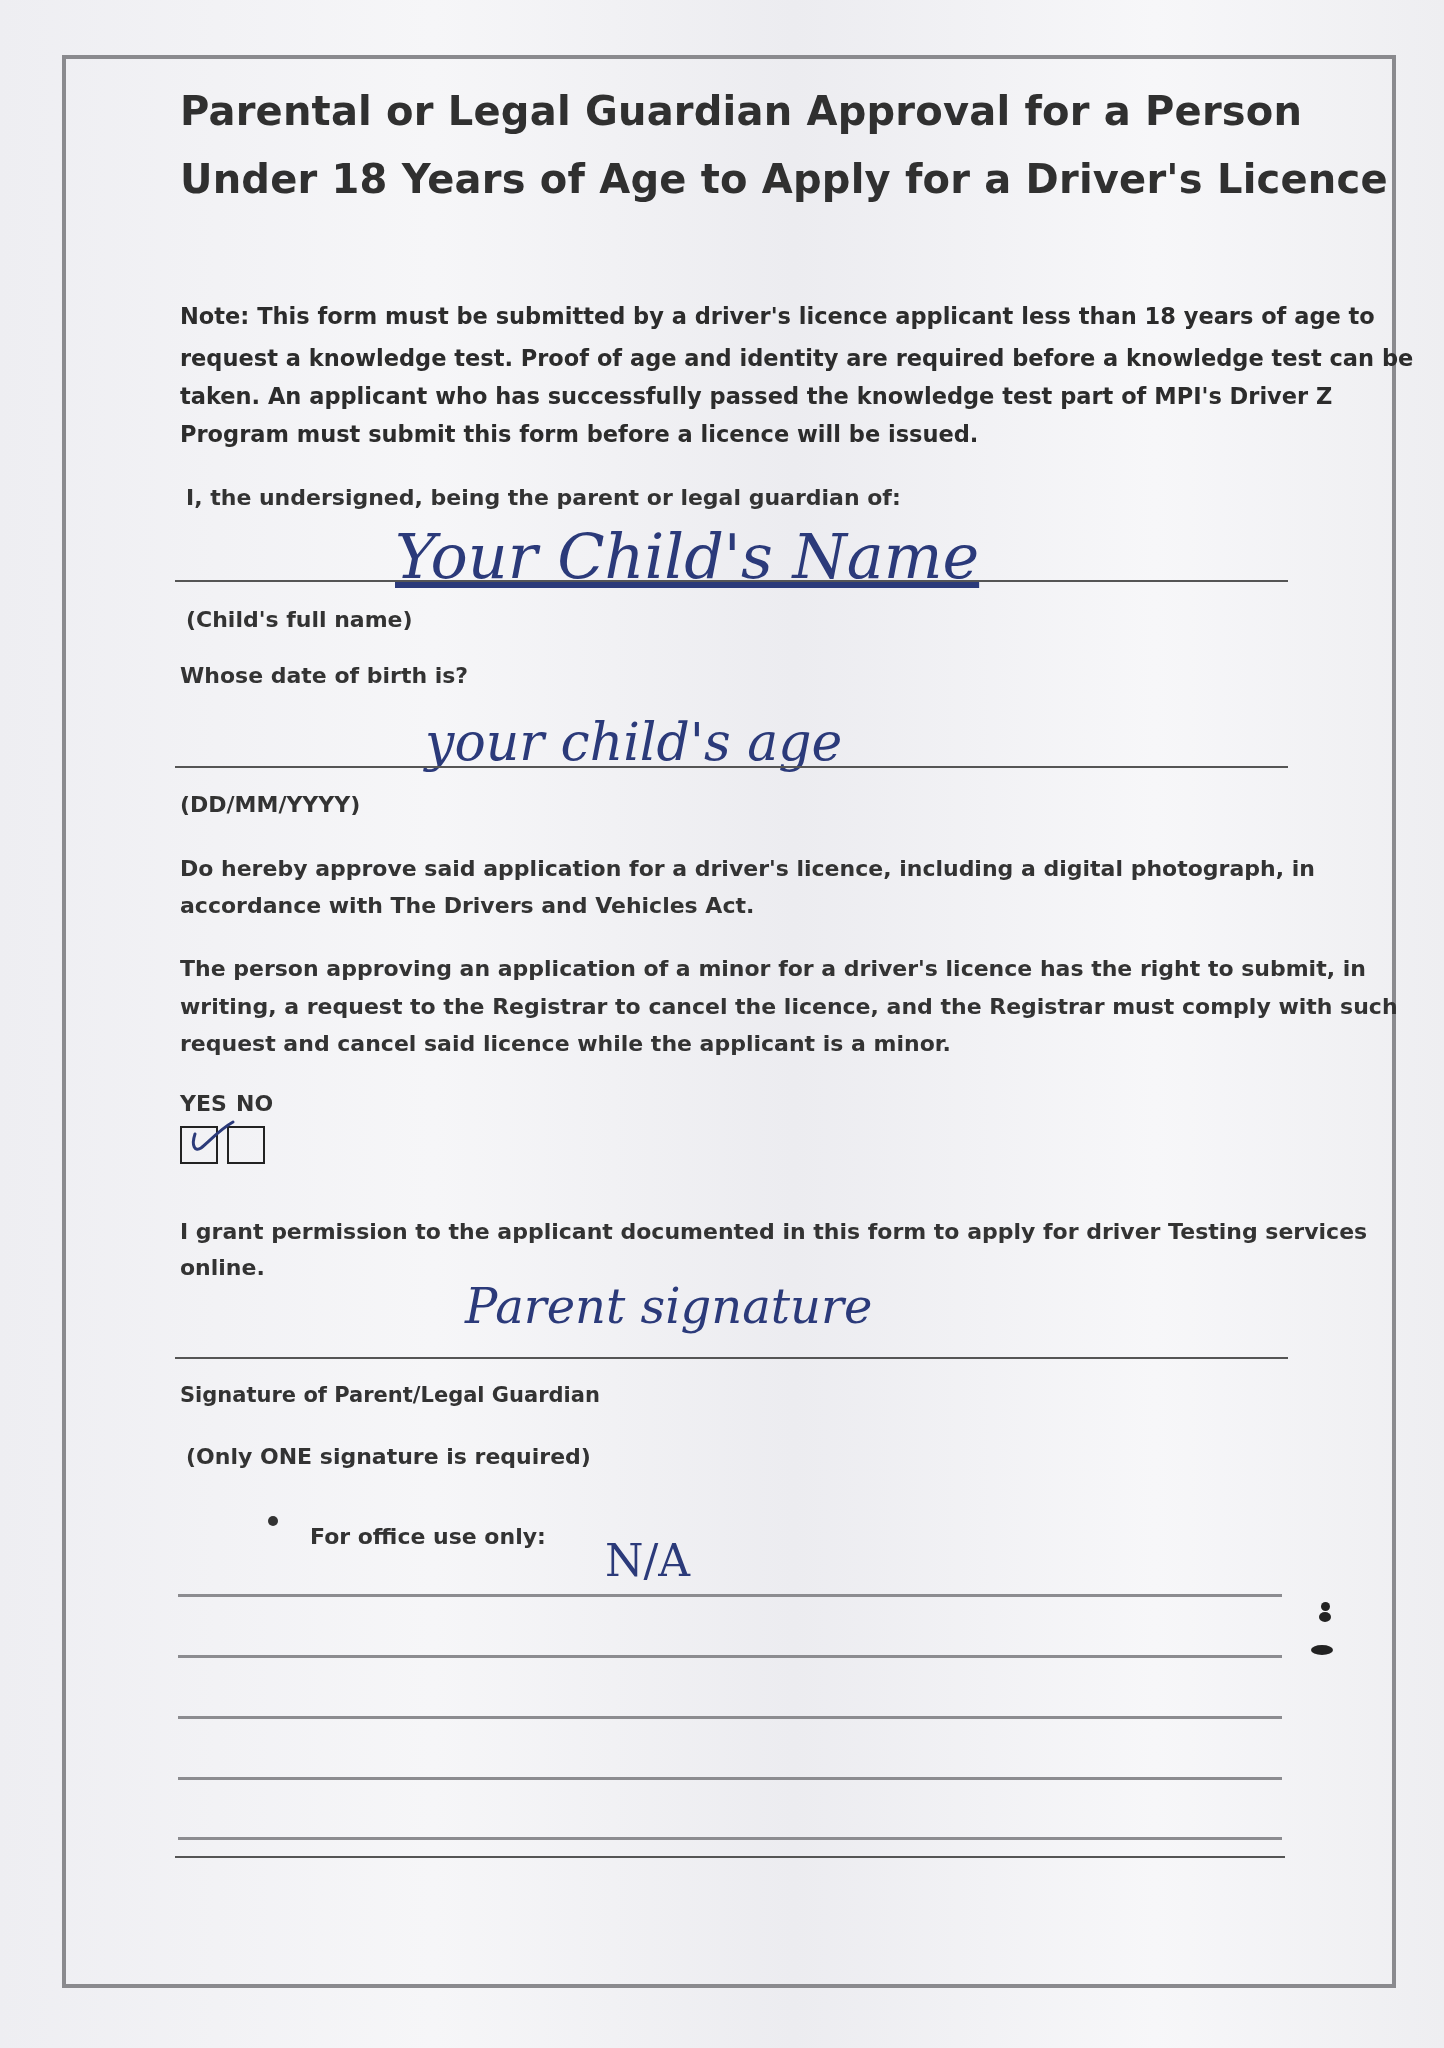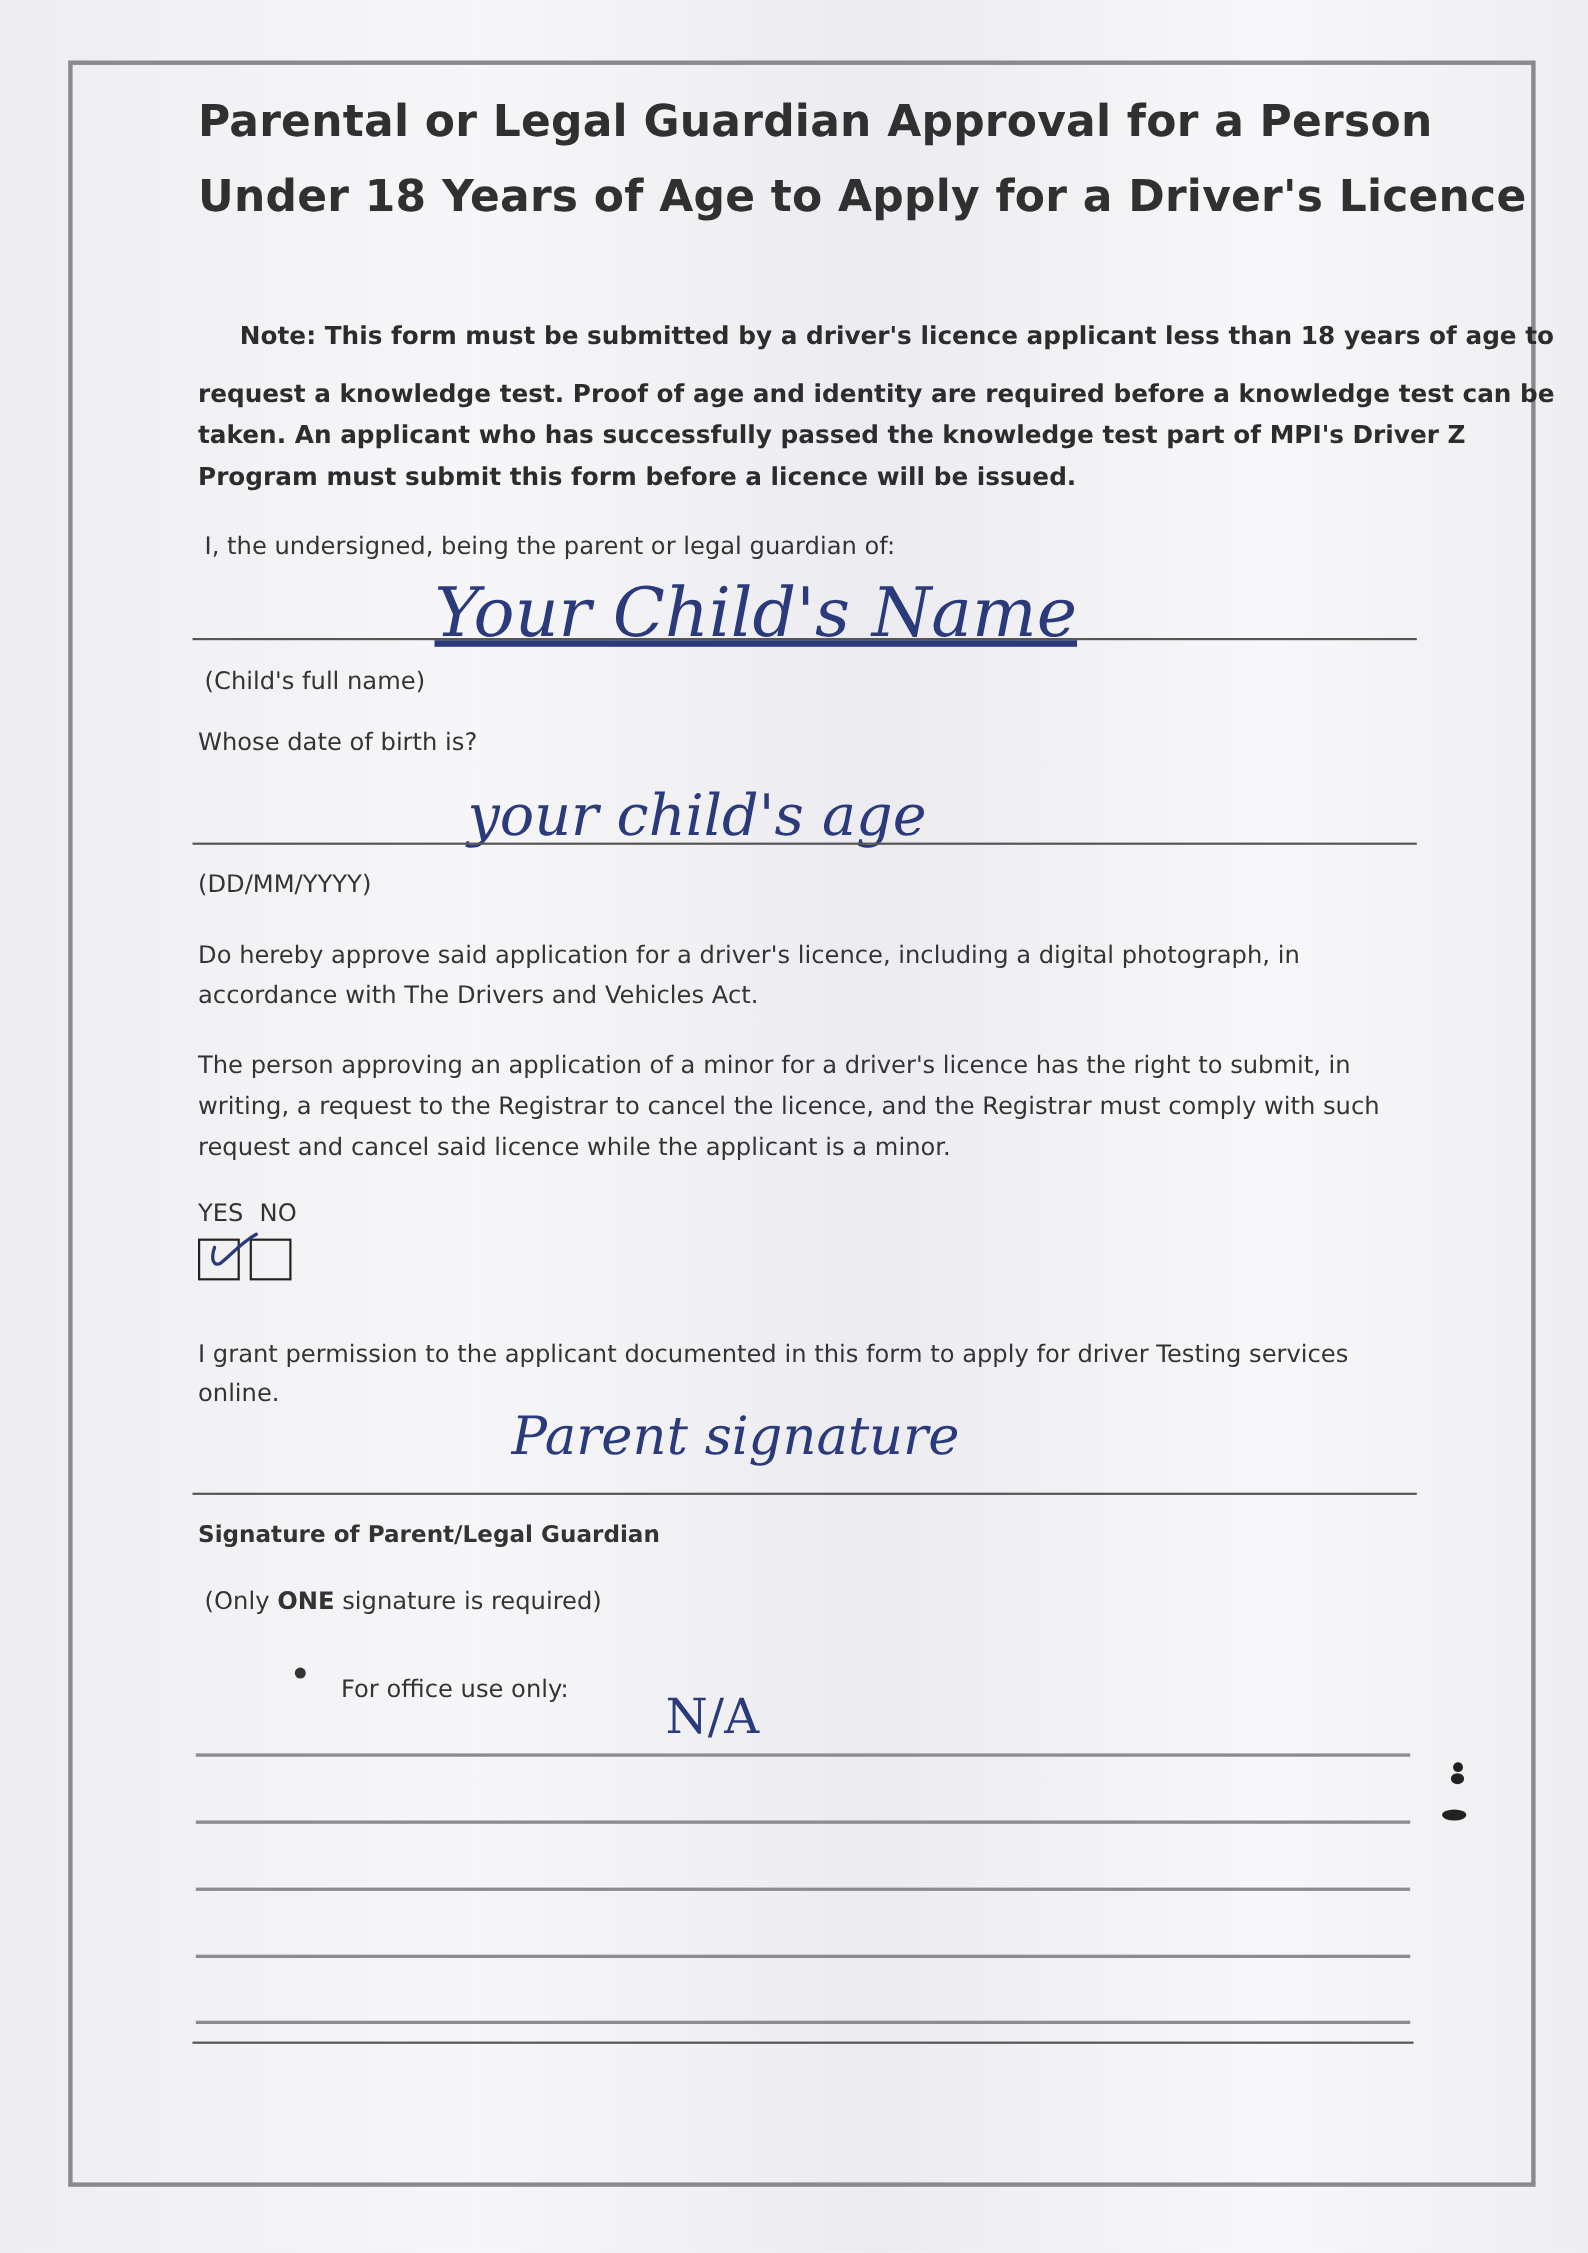--- a/index.html
+++ b/index.html
@@ -1,21 +1,21 @@
 <!DOCTYPE html>
 <html><head>
 <meta charset="utf-8">
 <style>
   html,body{margin:0;padding:0;}
   body{width:1444px;height:2048px;background:#f1f1f4;position:relative;overflow:hidden;
     font-family:"DejaVu Sans","Liberation Sans",sans-serif;color:#2a2a2a;}
   .page-shade{position:absolute;inset:0;background:linear-gradient(90deg,#eeeef2 0%,#f6f6f8 30%,#ececf0 55%,#f7f7f9 80%,#eeeef1 100%);}
   .frame{position:absolute;left:62px;top:55px;width:1334px;height:1933px;
     border:4px solid #8a8a8e;box-sizing:border-box;}
-  .abs{position:absolute;white-space:nowrap;}
+  .abs{position:absolute;white-space:nowrap;font-weight:bold;}
   .title{left:180px;font-size:40px;font-weight:bold;color:#303030;letter-spacing:0.2px;}
   .note{left:180px;font-size:22.5px;font-weight:bold;color:#2c2c2c;}
   .body{left:180px;font-size:22px;color:#333;}
   .rule{position:absolute;height:2px;background:#555;}
   .rule.light{background:#8c8c90;height:3px;}
   .hand{position:absolute;font-family:"DejaVu Serif","Liberation Serif",serif;font-style:italic;
     color:#2b3a7a;white-space:nowrap;}
   .box{position:absolute;width:38px;height:38px;border:2px solid #222;box-sizing:border-box;}
   .check{position:absolute;}
   .bullet{position:absolute;width:10px;height:10px;border-radius:50%;background:#333;}
@@ -23,21 +23,21 @@
 </style>
 </head>
 <body>
 
 <div class="page-shade"></div>
 <div class="frame"></div>
 
 <div class="abs title" style="top:88px;">Parental or Legal Guardian Approval for a Person</div>
 <div class="abs title" style="top:156px;">Under 18 Years of Age to Apply for a Driver's Licence</div>
 
-<div class="abs note" style="top:293px;margin-left:38px;">Note: This form must be submitted by a driver's licence applicant less than 18 years of age to</div>
+<div class="abs note" style="top:303px;">Note: This form must be submitted by a driver's licence applicant less than 18 years of age to</div>
 <div class="abs note" style="top:345px;">request a knowledge test. Proof of age and identity are required before a knowledge test can be</div>
 <div class="abs note" style="top:383px;">taken. An applicant who has successfully passed the knowledge test part of MPI's Driver Z</div>
 <div class="abs note" style="top:421px;">Program must submit this form before a licence will be issued.</div>
 
 <div class="abs body" style="top:485px;left:186px;">I, the undersigned, being the parent or legal guardian of:</div>
 
 <div class="hand" style="left:395px;top:520px;font-size:62px;text-decoration:underline;">Your Child's Name</div>
 <div class="rule" style="left:175px;top:580px;width:1113px;"></div>
 <div class="abs body" style="top:607px;left:186px;">(Child's full name)</div>
 

